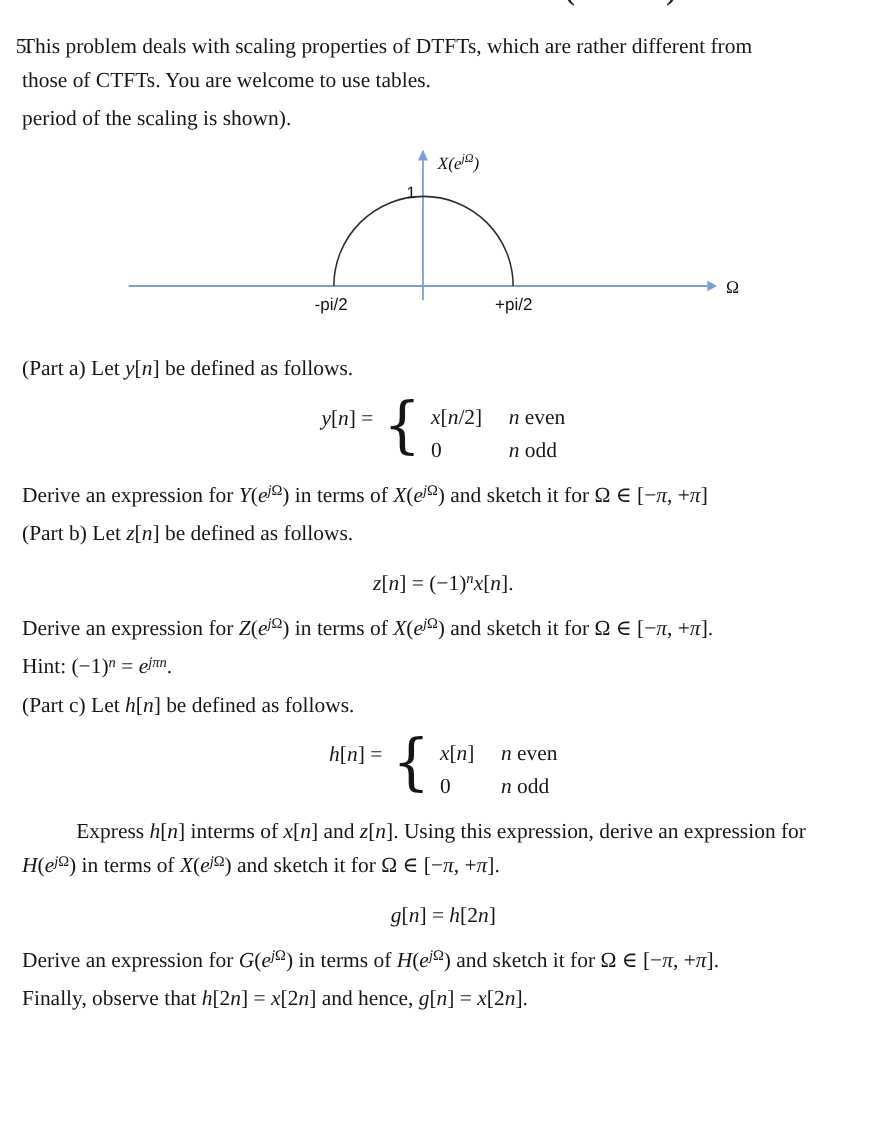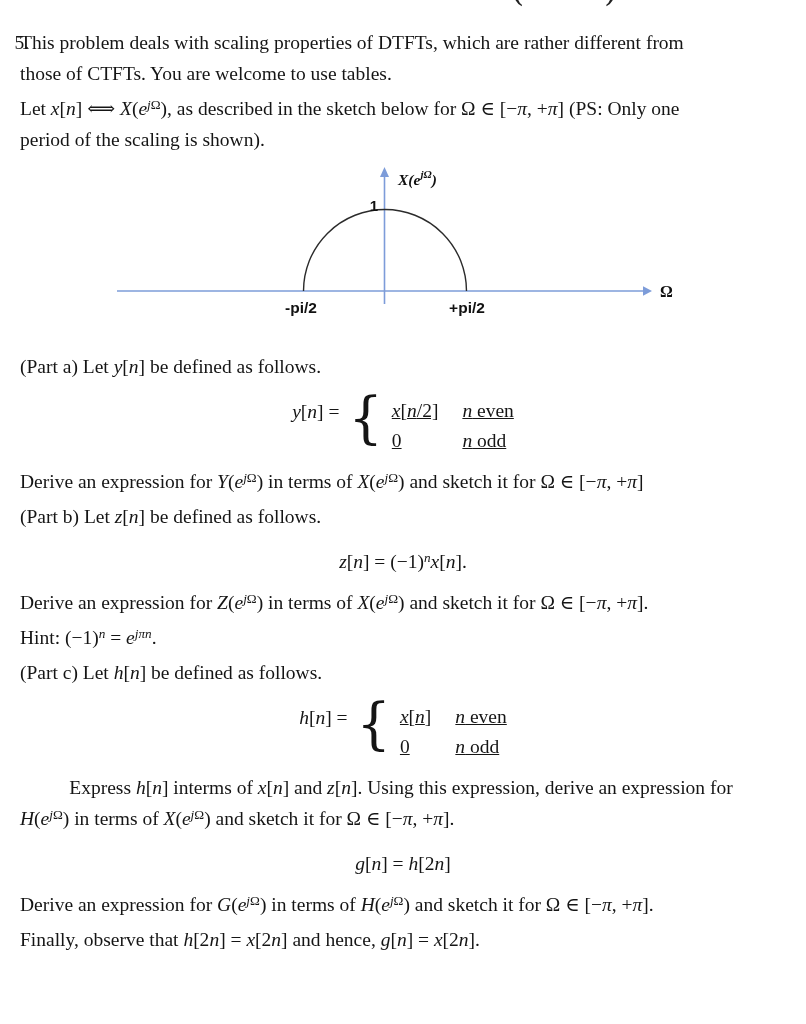--- a/index.html
+++ b/index.html
@@ -27,21 +27,21 @@
   .frag-right { left: 604px; }
 
   .content { position: absolute; top: 9px; left: 0; width: 806px; }
 
   .problem-block { position: relative; margin: 18px 24px 0 20px; }
   .problem-number { position: absolute; left: -29px; top: 0; width: 38px; text-align: right; }
   .line { white-space: nowrap; }
 
   .intro-block { margin: 4px 24px 0 20px; }
 
-  .figure-wrap { margin-top: 6px; width: 726px; height: 168px; font-weight: bold; }
+  .figure-wrap { margin-top: 6px; width: 726px; height: 168px; }
 
   .heading-line { margin: 22px 24px 0 20px; }
   .body-line    { margin: 8px 24px 0 20px; }
   .body-line-tight { margin: 4px 24px 0 20px; }
 
   .equation {
     text-align: center;
     margin: 14px 0 10px 0;
   }
   .eq-inline { display: inline-flex; gap: 9px; }
@@ -50,21 +50,20 @@
     font-size: 54px; line-height: 1; font-weight: 400;
     transform: scaleY(1.04); margin-top: -5px;
     display: inline-block;
   }
   .cases-grid {
     display: grid;
     grid-template-columns: auto auto;
     column-gap: 24px;
     text-align: left;
     line-height: 30px;
-    text-decoration: underline;
   }
   sup {
     font-size: 0.68em;
     vertical-align: baseline;
     position: relative;
     top: -0.48em;
     line-height: 0;
   }
   i { font-style: italic; }
   .fig-sans { font-family: "Liberation Sans", "DejaVu Sans", sans-serif; }
@@ -81,21 +80,20 @@
 
   <div class="content">
 
     <div class="problem-block">
       <span class="problem-number">5.</span>
       <div class="line">This problem deals with scaling properties of DTFTs, which are rather different from</div>
       <div class="line">those of CTFTs. You are welcome to use tables.</div>
     </div>
 
     <div class="intro-block">
-      <div class="line">Let <i>x</i>[<i>n</i>] ⟺ <i>X</i>(<i>e</i><sup><i>j</i>Ω</sup>), as described in the sketch below for Ω ∈ [−<i>π</i>, +<i>π</i>] (PS: Only one</div>
       <div class="line">period of the scaling is shown).</div>
     </div>
 
     <div class="figure-wrap">
       <svg width="806" height="168" viewBox="0 0 806 168">
 
         <line x1="117" y1="130" x2="643" y2="130" stroke-width="1.6" stroke="#7d9cd9"></line>
         <polygon points="643,125.2 643,134.8 652,130" fill="#7d9cd9"></polygon>
 
         <line x1="384.5" y1="143" x2="384.5" y2="15" stroke-width="1.6" stroke="#7d9cd9"></line>

